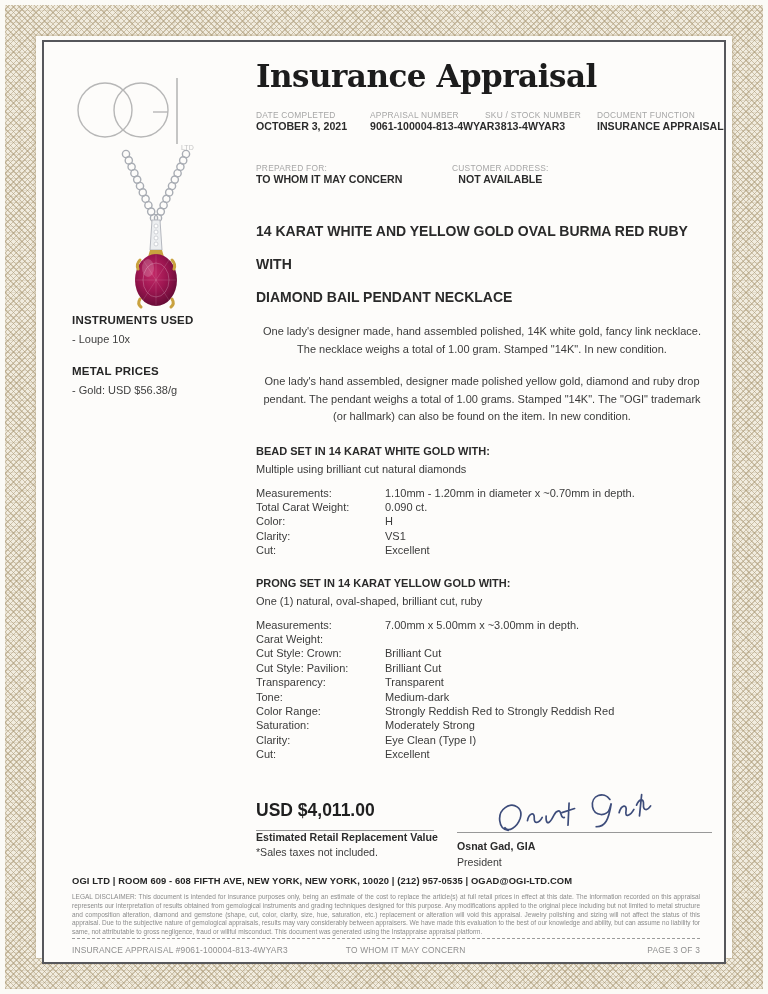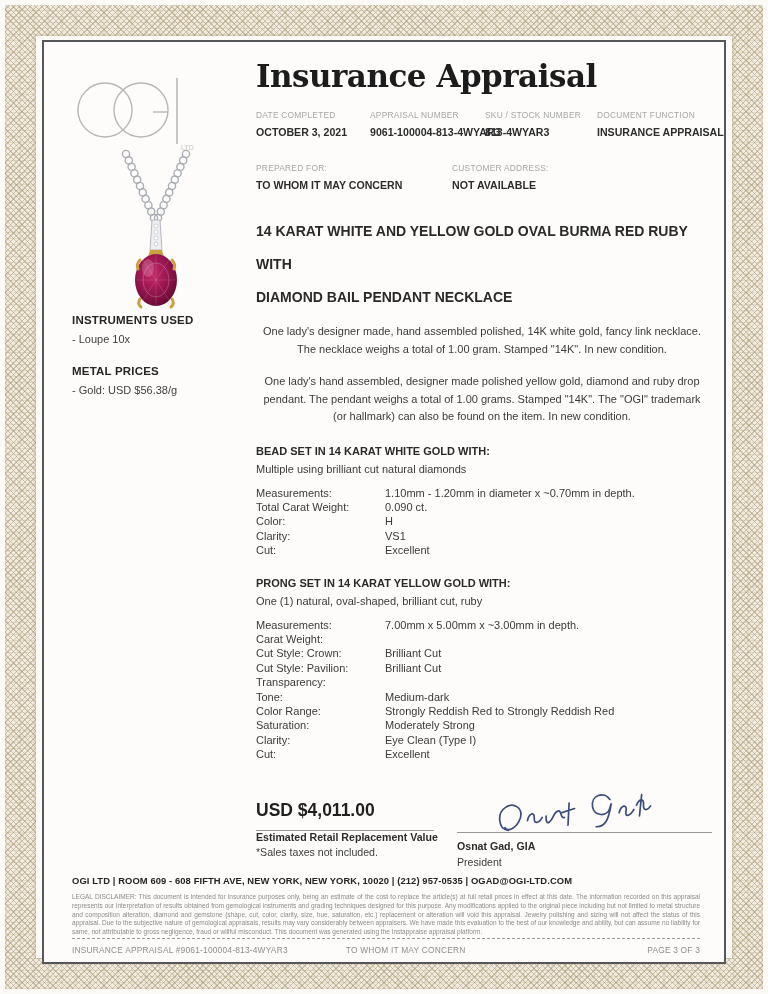--- a/index.html
+++ b/index.html
@@ -26,21 +26,21 @@
   .side-item{font-size:11px;color:#3f3f3f;margin:0 0 4px 0;}
   .side-gap{height:16px;}
 
   
   .main{position:absolute;left:212px;top:14px;width:458px;}
   .script-title{font-family:"DejaVu Serif",serif;font-size:31px;font-weight:bold;color:#1c1c1c;letter-spacing:-.5px;margin-top:2px;}
   .fields{position:relative;margin-top:16px;height:44px;}
   .field{position:absolute;top:0;}
   .f0{left:0;} .f1{left:114px;} .f2{left:229px;} .f3{left:341px;}
   .field-label{font-size:8.4px;color:#a6a6a6;letter-spacing:.25px;white-space:nowrap;}
-  .field-value{font-size:10.6px;font-weight:bold;color:#2c2c2c;margin-top:6px;white-space:nowrap;}
+  .field-value{font-size:10.6px;font-weight:bold;color:#2c2c2c;white-space:nowrap;text-align:center;}
   .prepared{position:relative;margin-top:9px;height:42px;}
   .p0{left:0;} .p1{left:196px;}
 
   .item-title{font-size:14px;font-weight:bold;color:#2a2a2a;line-height:33px;margin-top:10px;}
   .para{font-size:11px;line-height:17.5px;color:#3b3b3b;margin-top:9px;width:452px;text-align:center;}
   .sec-h{font-size:11px;font-weight:bold;color:#2a2a2a;margin-top:19px;}
   .sec-sub{font-size:11px;color:#3b3b3b;margin-top:6px;}
   .attrs{margin-top:11px;}
   .arow{display:flex;font-size:11px;line-height:14.4px;color:#3b3b3b;}
   .alabel{width:129px;flex:none;}
@@ -232,20 +232,21 @@
         <div class="arow">
             <div class="alabel">Cut Style: Crown:</div>
             <div class="avalue">Brilliant Cut</div>
           </div>
         <div class="arow">
             <div class="alabel">Cut Style: Pavilion:</div>
             <div class="avalue">Brilliant Cut</div>
           </div>
         <div class="arow">
             <div class="alabel">Transparency:</div>
+            <div class="avalue">Transparent</div>
           </div>
         <div class="arow">
             <div class="alabel">Tone:</div>
             <div class="avalue">Medium-dark</div>
           </div>
         <div class="arow">
             <div class="alabel">Color Range:</div>
             <div class="avalue">Strongly Reddish Red to Strongly Reddish Red</div>
           </div>
         <div class="arow">

